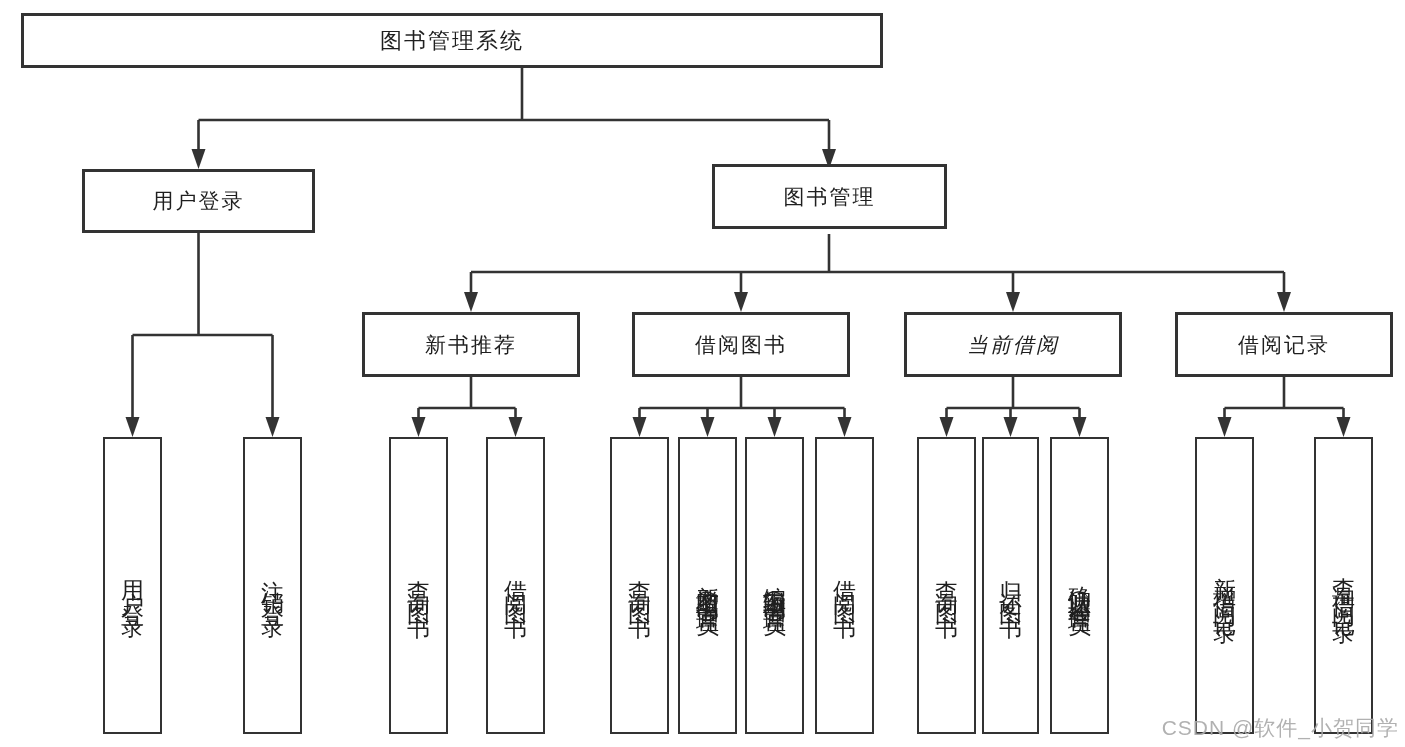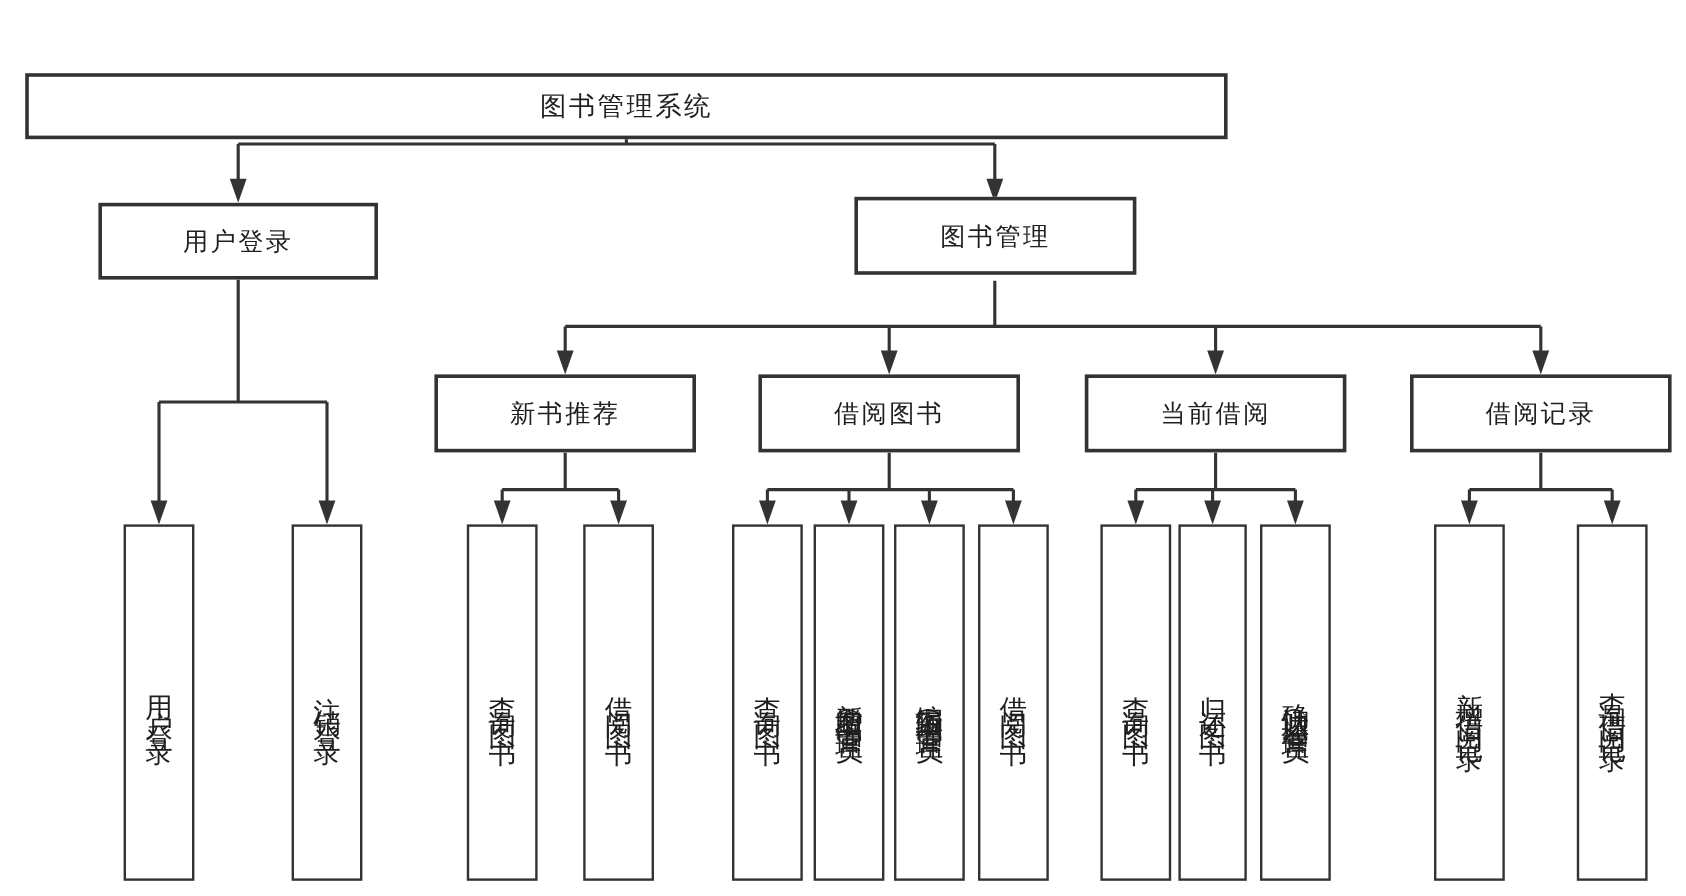--- a/index.html
+++ b/index.html
@@ -128,38 +128,38 @@
       <polygon points="1079.5,437 1072.5,417 1086.5,417"></polygon>
     </g>
 
     <g>
       <path d="M1284 377 V408 M1224.5 408 H1343.5 M1224.5 408 V418 M1343.5 408 V418"></path>
       <polygon points="1224.5,437 1217.5,417 1231.5,417"></polygon>
       <polygon points="1343.5,437 1336.5,417 1350.5,417"></polygon>
     </g>
   </svg>
 
-  <div class="node node-h node-root" style="left:21px;top:13px;width:1002px;height:55px;margin-top:48px;">
+  <div class="node node-h node-root" style="left:21px;top:13px;width:862px;height:55px;">
     <span>图书管理系统</span>
   </div>
 
   <div class="node node-h" style="left:82px;top:169px;width:233px;height:64px;">
     <span>用户登录</span>
   </div>
   <div class="node node-h" style="left:712px;top:164px;width:235px;height:65px;">
     <span>图书管理</span>
   </div>
 
   <div class="node node-h" style="left:362px;top:312px;width:218px;height:65px;text-align:center;">
     <span>新书推荐</span>
   </div>
   <div class="node node-h" style="left:632px;top:312px;width:218px;height:65px;">
     <span>借阅图书</span>
   </div>
-  <div class="node node-h" style="left:904px;top:312px;width:218px;height:65px;">
+  <div class="node node-h" style="left:904px;top:312px;width:218px;height:65px;font-style:italic;">
     <span>当前借阅</span>
   </div>
   <div class="node node-h" style="left:1175px;top:312px;width:218px;height:65px;">
     <span>借阅记录</span>
   </div>
 
   <div class="node node-v leaf-short" style="left:103px;top:437px;width:59px;height:297px;">
     <span>用户登录</span>
   </div>
   <div class="node node-v leaf-short" style="left:243px;top:437px;width:59px;height:297px;">
@@ -196,14 +196,15 @@
     <span>确认归还（管理员）</span>
   </div>
 
   <div class="node node-v leaf-medium" style="left:1195px;top:437px;width:59px;height:297px;">
     <span>新增借阅记录</span>
   </div>
   <div class="node node-v leaf-medium" style="left:1314px;top:437px;width:59px;height:297px;">
     <span>查询借阅记录</span>
   </div>
 
+  <div class="watermark">CSDN @软件_小贺同学</div>
 
 </div>
 
 </body></html>

